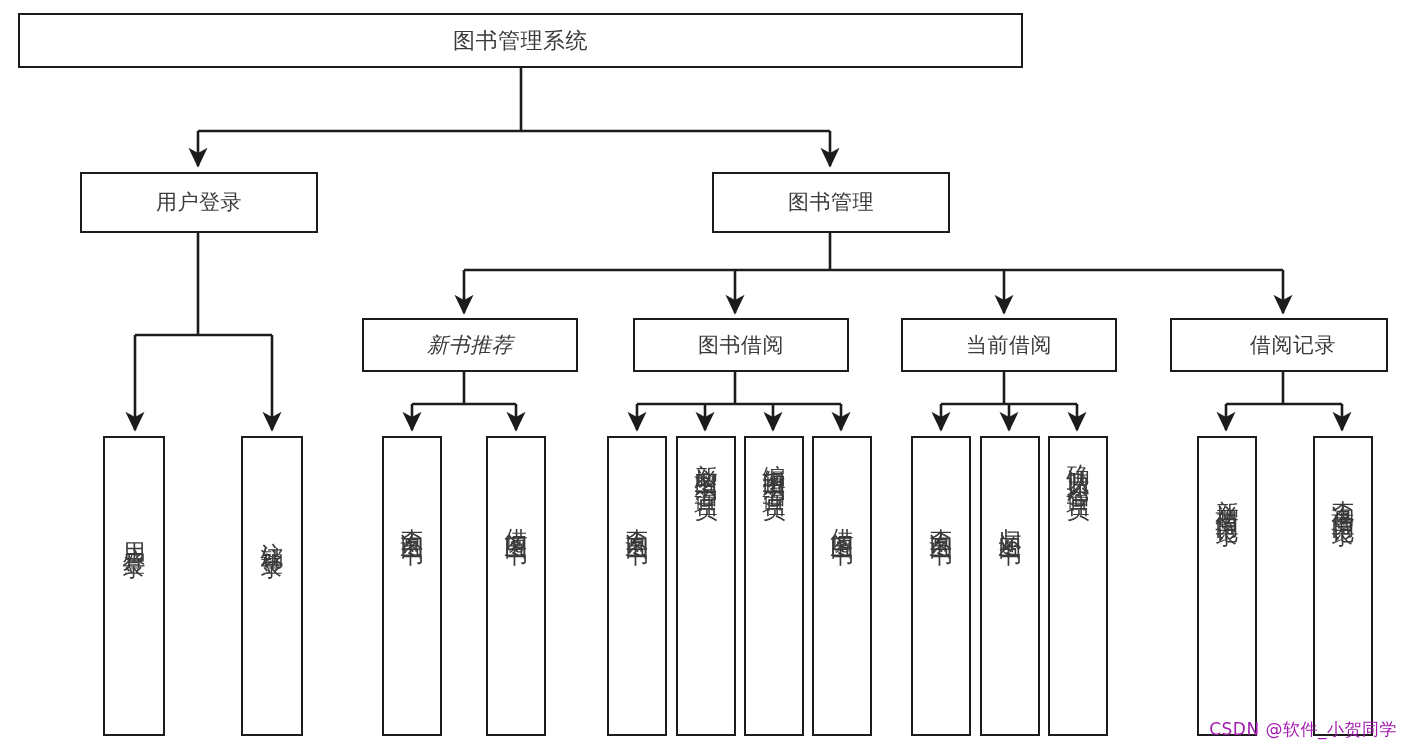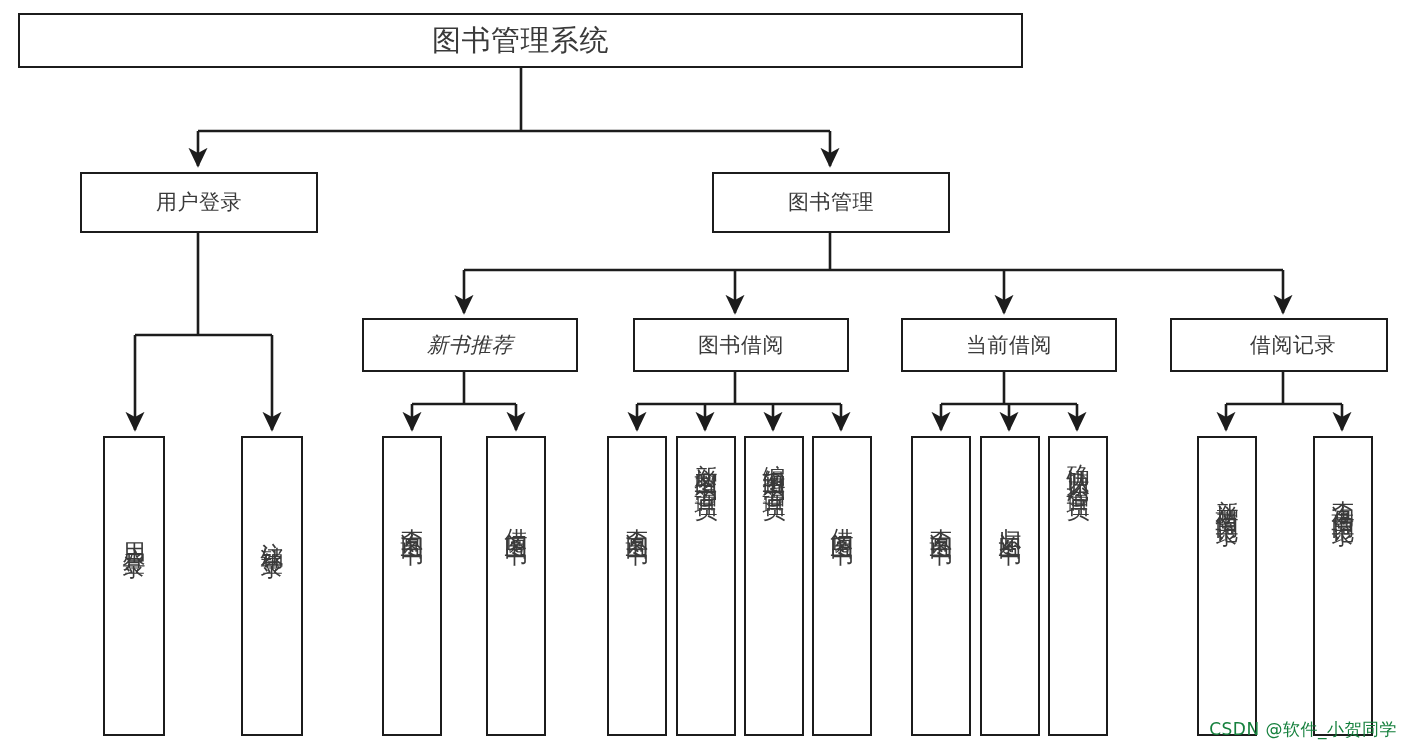--- a/index.html
+++ b/index.html
@@ -45,41 +45,41 @@
     line-height: 1.18;
     white-space: pre;
     color: #3a3a3a;
   }
   
   .node.h .lbl {
     font-size: 21px;
     letter-spacing: 0.5px;
   }
   .node.root .lbl {
-    font-size: 29px;
+    font-size: 22px;
   }
   
   .node.v {
     align-items: flex-start;
     padding-top: 0;
   }
   .node.v .lbl {
     writing-mode: vertical-rl;
     text-orientation: upright;
     font-size: 23px;
     line-height: 1.0;
     letter-spacing: 5px;
     margin: 0 auto;
   }
   .watermark {
     position: absolute;
     right: 8px;
     bottom: 6px;
     font-size: 17px;
-    color: #15803d;
+    color: #a21caf;
     letter-spacing: 0.5px;
     white-space: nowrap;
     user-select: none;
   }
 </style>
 </head>
 <body>
 
 <div id="diagram-root">
 

